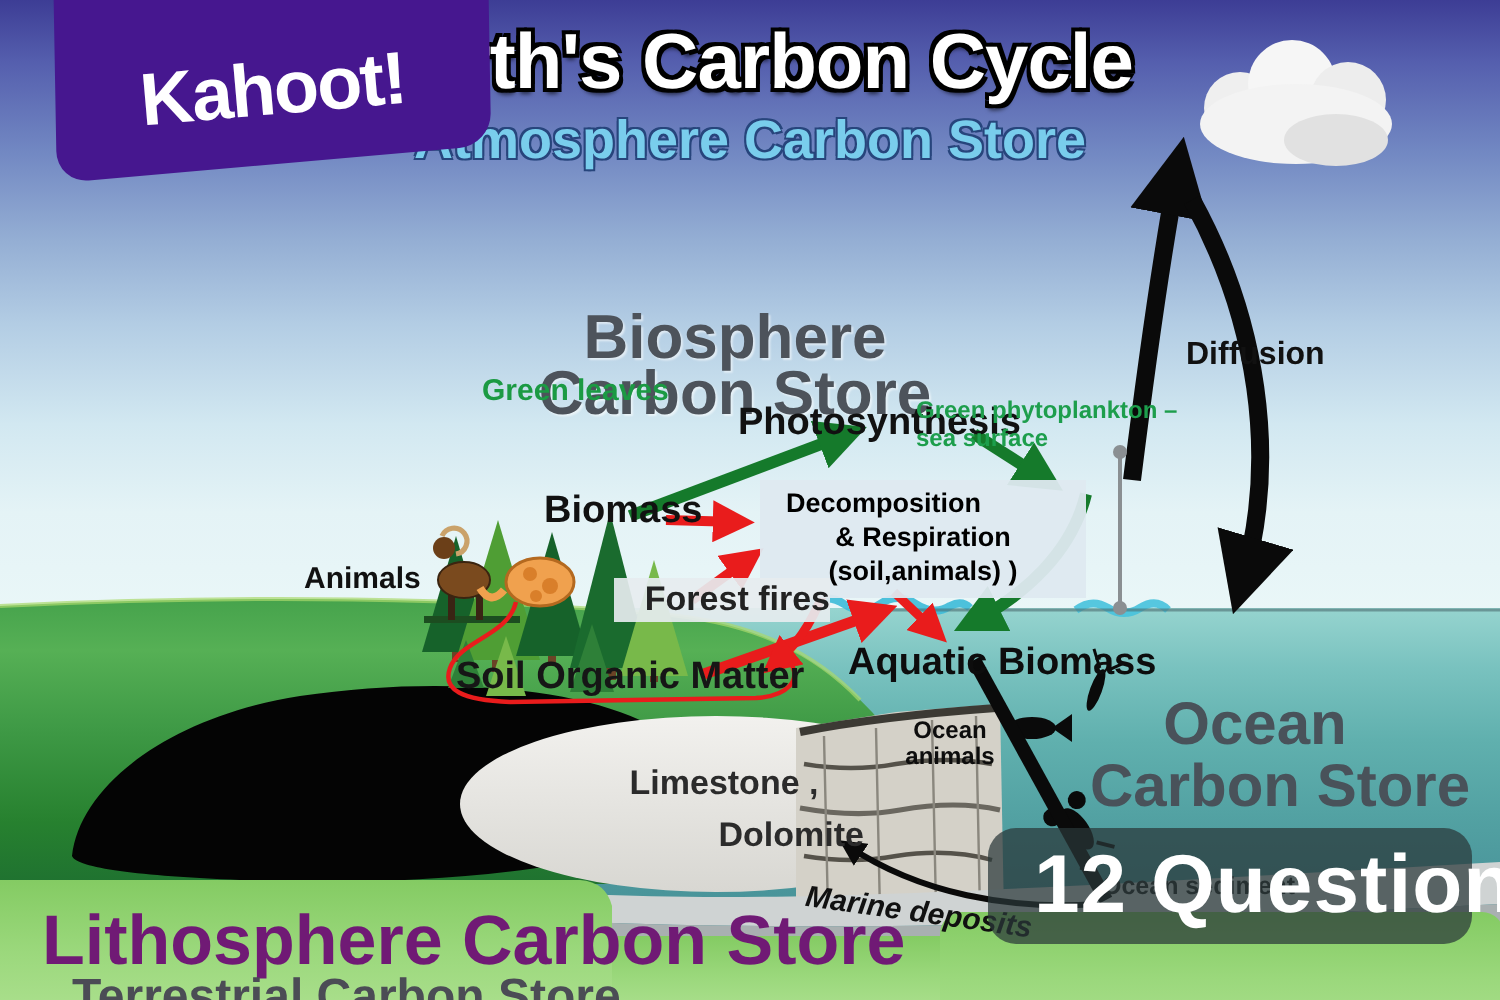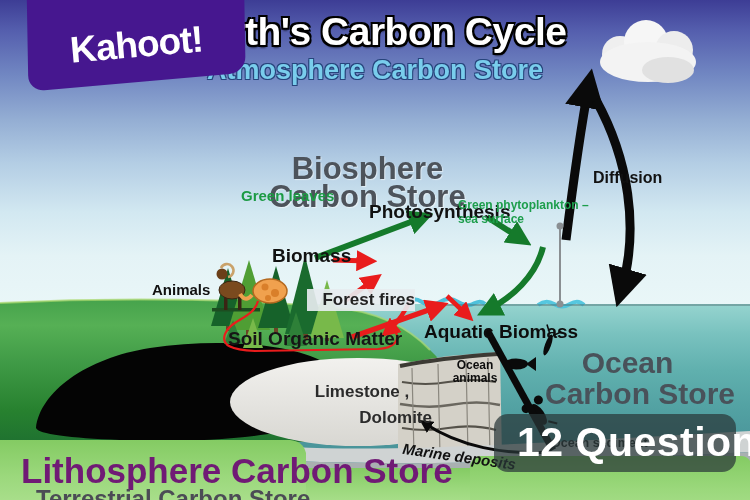--- a/index.html
+++ b/index.html
@@ -251,20 +251,25 @@
   <div id="green-leaves" class="lbl">Green leaves</div>
   <div id="photosynthesis" class="lbl">Photosynthesis</div>
 
   <div id="phyto" class="lbl">
     <div>Green phytoplankton –</div>
     <div>sea surface</div>
   </div>
 
   <div id="biomass" class="lbl">Biomass</div>
 
+  <div id="decomp-box" class="abs">
+    <div class="l1">Decomposition</div>
+    <div class="l2">&amp; Respiration</div>
+    <div class="l3">(soil,animals) )</div>
+  </div>
 
   <div id="forest-band" class="abs">Forest fires</div>
 
   <div id="animals" class="lbl">Animals</div>
   <div id="aquatic" class="lbl">Aquatic Biomass</div>
   <div id="som" class="lbl">Soil Organic Matter</div>
 
   <div id="ocean-animals" class="lbl">
     <div>Ocean</div>
     <div>animals</div>

